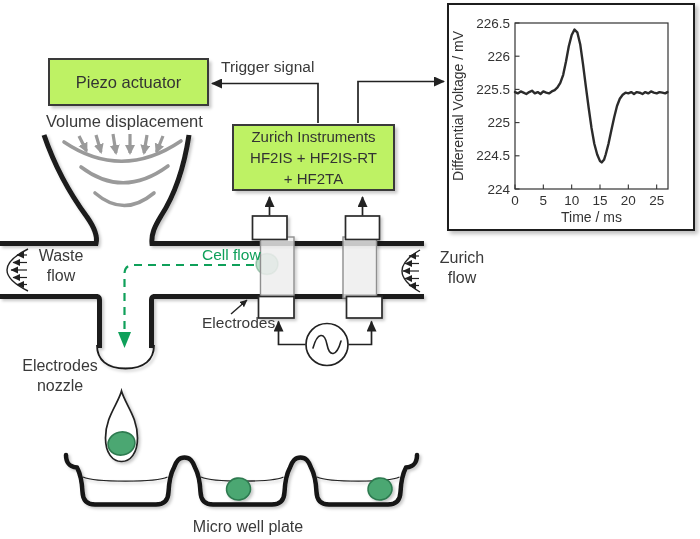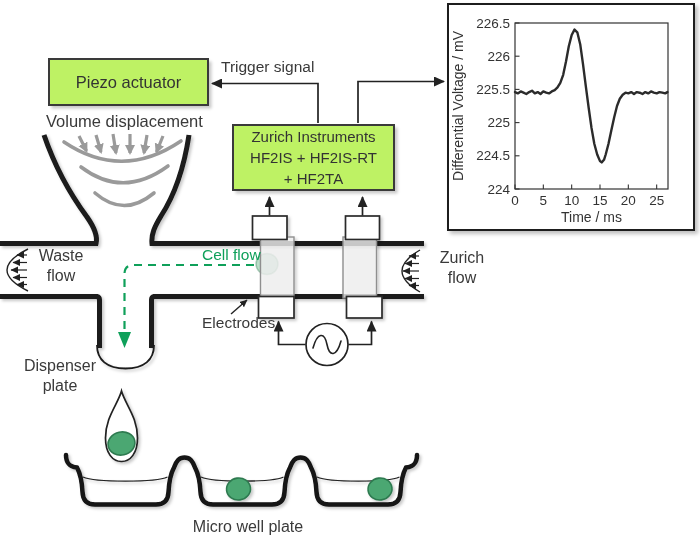--- a/index.html
+++ b/index.html
@@ -147,21 +147,21 @@
     <span>HF2IS + HF2IS-RT</span>
     <span>+ HF2TA</span>
   </div>
 
   <div class="lbl" style="left:46px;top:111px;font-size:16.5px;">Volume displacement</div>
   <div class="lbl" style="left:221px;top:58px;font-size:15.5px;">Trigger signal</div>
   <div class="lbl ctr" style="left:28px;top:246px;width:66px;font-size:16px;">Waste flow</div>
   <div class="lbl green" style="left:169px;top:246px;font-size:15.5px;">Cell flow</div>
   <div class="lbl ctr" style="left:425px;top:248px;width:74px;font-size:16px;">Zurich flow</div>
   <div class="lbl" style="left:178px;top:314px;font-size:15.5px;margin-left:24px;">Electrodes</div>
-  <div class="lbl ctr" style="left:6px;top:356px;width:108px;font-size:16px;">Dispenser plate</div>
+  <div class="lbl ctr" style="left:6px;top:356px;width:108px;font-size:16px;">Electrodes nozzle</div>
   <div class="lbl ctr" style="left:186px;top:517px;width:124px;font-size:16px;">Micro well plate</div>
 
   <div id="inset">
     <svg id="chart-svg" width="244" height="224" viewBox="0 0 244 224">
         <rect x="66" y="18" width="153" height="166" fill="none" stroke="#333" stroke-width="1.2"></rect>
         <line x1="66" y1="184" x2="70.5" y2="184" stroke="#333" stroke-width="1.1"></line>
         <text x="61" y="188.5" text-anchor="end" font-size="13.5" fill="#333" font-family="Liberation Sans, sans-serif">224</text>
         <line x1="66" y1="150.8" x2="70.5" y2="150.8" stroke="#333" stroke-width="1.1"></line>
         <text x="61" y="155.3" text-anchor="end" font-size="13.5" fill="#333" font-family="Liberation Sans, sans-serif">224.5</text>
         <line x1="66" y1="117.6" x2="70.5" y2="117.6" stroke="#333" stroke-width="1.1"></line>

